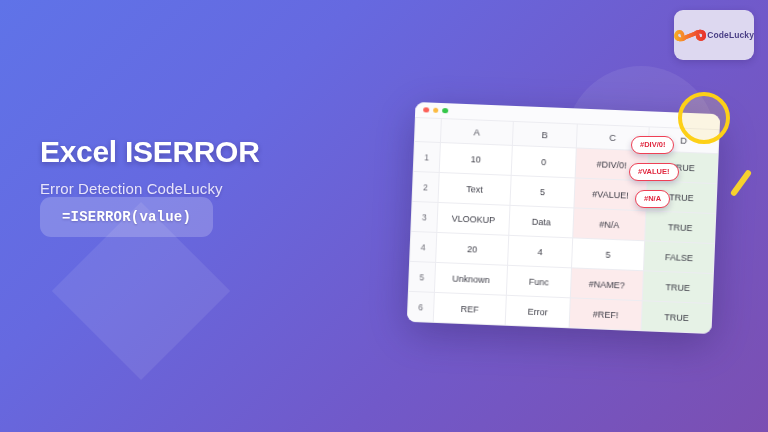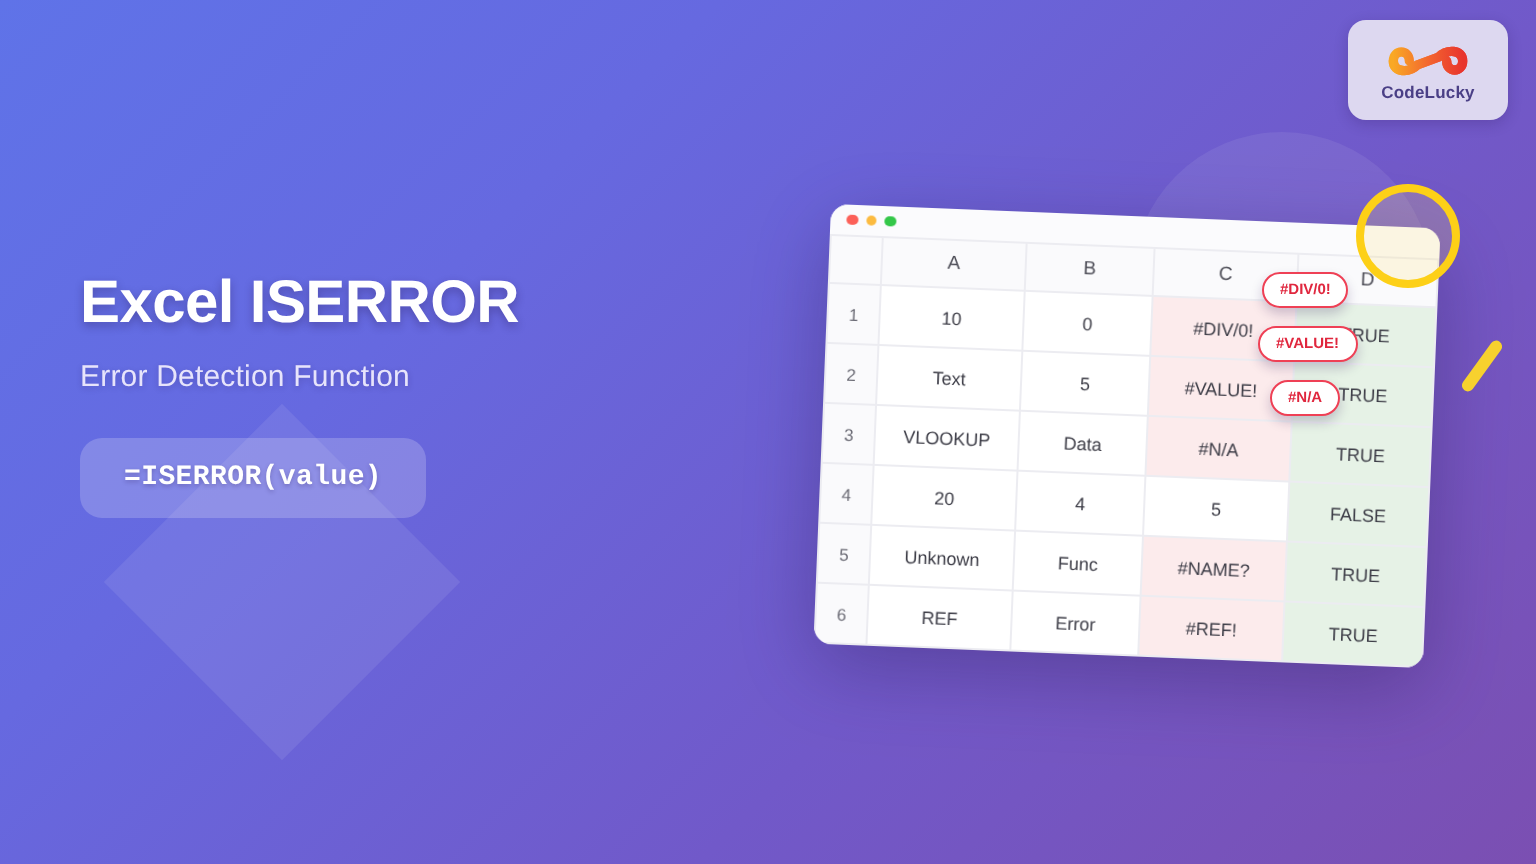--- a/index.html
+++ b/index.html
@@ -45,21 +45,21 @@
   .logo-card {
     position: absolute;
     left: 674px;
     top: 10px;
     width: 80px;
     height: 50px;
     background: #ddd8f0;
     border-radius: 9px;
     box-shadow: 0 2px 7px rgba(40,20,80,0.22);
     display: flex;
-    flex-direction: column;
+    flex-direction: row;
     align-items: center;
     justify-content: center;
     gap: 1px;
   }
   .logo-mark { width: 40px; height: 21px; display: block; }
   .logo-text {
     font-size: 8.5px;
     font-weight: bold;
     color: #4a3f86;
     letter-spacing: 0.1px;
@@ -83,21 +83,20 @@
   }
   .subhead {
     margin-top: 12px;
     font-size: 15px;
     color: #e7e4fb;
     font-weight: normal;
     letter-spacing: 0.1px;
     text-shadow: 0 1px 3px rgba(35,20,75,0.22);
   }
   .formula-pill {
-    margin-top: 22px;
     display: inline-block;
     padding: 12px 22px;
     background: rgba(255,255,255,0.20);
     border-radius: 11px;
     font-family: "Liberation Mono", "DejaVu Sans Mono", monospace;
     font-size: 14px;
     font-weight: bold;
     color: #ffffff;
     letter-spacing: 0.2px;
     text-shadow: 0 1px 2px rgba(35,20,75,0.25);
@@ -230,21 +229,21 @@
         </linearGradient>
       </defs>
       <path d="M16 15 C16 6, 4 6, 4 15 C4 24, 16 24, 22 18 L38 12 C44 6, 56 6, 56 15 C56 24, 44 24, 44 15" fill="none" stroke="url(#lg)" stroke-width="7" stroke-linecap="round"></path>
       <path d="M44 15 C44 24, 56 24, 56 15 C56 6, 44 6, 38 12 L22 18 C16 24, 4 24, 4 15" fill="none" stroke="url(#lg)" stroke-width="7" stroke-linecap="round" opacity="0.95"></path>
     </svg>
     <div class="logo-text">CodeLucky</div>
   </div>
 
   <div class="left-col">
     <div class="headline">Excel ISERROR</div>
-    <div class="subhead">Error Detection Function</div>
+    <div class="subhead">Error Detection CodeLucky</div>
     <div class="formula-pill">=ISERROR(value)</div>
   </div>
 
   <div class="sheet-wrap">
     <div class="sheet">
       <div class="sheet-bar">
         <span class="dot r"></span>
         <span class="dot y"></span>
         <span class="dot g"></span>
       </div>

